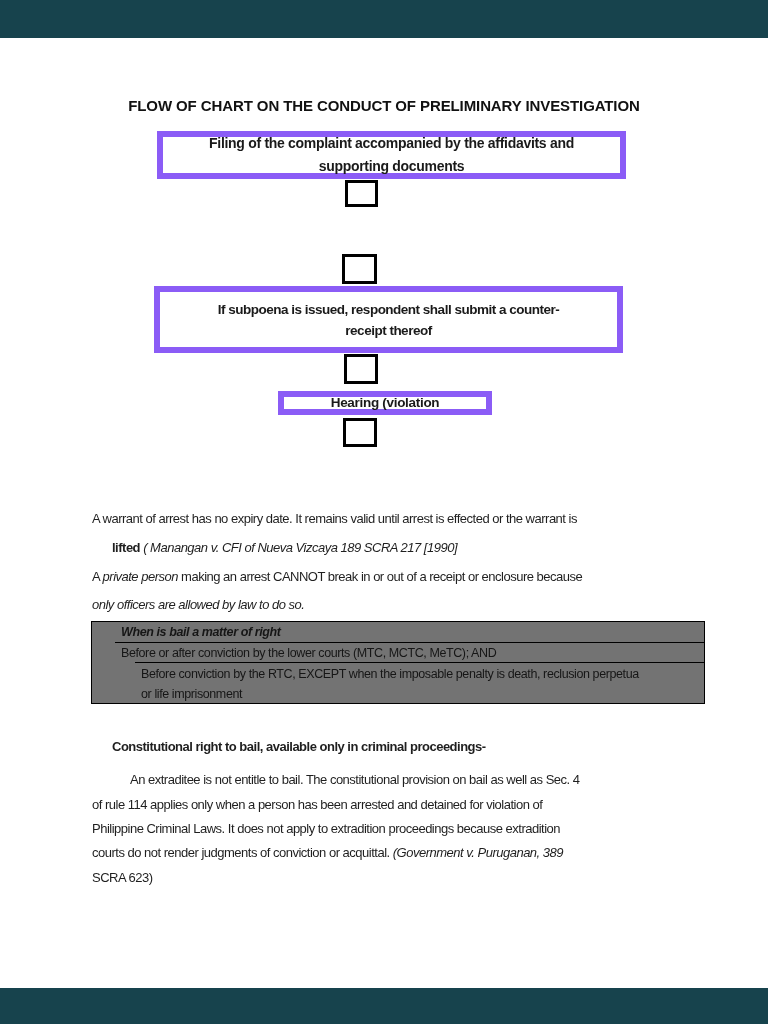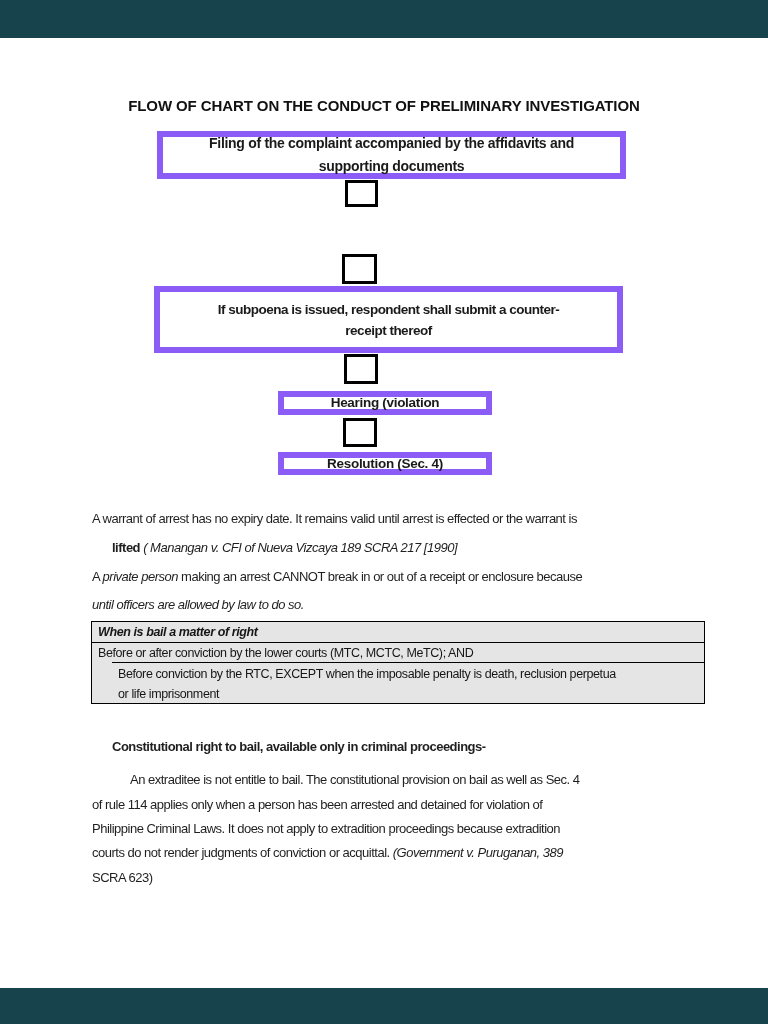--- a/index.html
+++ b/index.html
@@ -27,21 +27,21 @@
   }
   .fbox .bl{white-space:nowrap;}
   .fsq{position:absolute;border:3px solid #000;background:#fff;box-sizing:border-box;}
 
   .tline{position:absolute;height:18px;line-height:18px;white-space:nowrap;
          font-size:13px;letter-spacing:-0.5px;color:#1f1f1f;}
   .b{font-weight:bold;margin-left:20px;}
   .i{font-style:italic;}
 
   .btable{position:absolute;left:91px;top:583px;width:614px;
-          border:1px solid #000;box-sizing:border-box;background:#e5e5e5;}
+          border:1px solid #000;box-sizing:border-box;background:#737373;padding-left:23px;}
   .trow{box-sizing:border-box;padding:0 6px;font-size:12.5px;letter-spacing:-0.4px;
         line-height:20px;color:#161616;white-space:nowrap;}
   .trow + .trow{border-top:1px solid #000;}
   .trow-h{font-weight:bold;font-style:italic;height:20px;}
   .trow-2{height:20px;}
   .trow-3{height:41px;line-height:20px;padding-top:1px;margin-left:20px;}
 </style>
 </head>
 <body>
 
@@ -69,37 +69,34 @@
     </div>
 
     <div class="fsq" style="left:344px;top:316px;width:34px;height:30px;"></div>
 
     <div class="fbox" style="left:278px;top:353px;width:214px;height:24px;font-size:13.5px;line-height:22px;letter-spacing:-0.3px;">
       <div class="bl">Hearing (violation</div>
     </div>
 
     <div class="fsq" style="left:343px;top:380px;width:34px;height:29px;"></div>
 
-    <div class="fbox" style="left:278px;top:414px;width:214px;height:23px;font-size:13.5px;line-height:21px;letter-spacing:-0.3px;">
-      <div class="bl">Resolution (Sec. 4)</div>
-    </div>
 
     <div class="tline" style="left:92px;top:472px;">
       <span>A warrant of arrest has no expiry date. It remains valid until arrest is effected or the warrant is</span>
     </div>
     <div class="tline" style="left:92px;top:501px;">
       <span class="b">lifted </span>
       <span class="i">( Manangan v. CFI of Nueva Vizcaya 189 SCRA 217 [1990]</span>
     </div>
 
     <div class="tline" style="left:92px;top:530px;">
       <span>A </span><span class="i">private person</span><span> making an arrest CANNOT break in or out of a receipt or enclosure because</span>
     </div>
     <div class="tline" style="left:92px;top:558px;">
-      <span class="i">until officers are allowed by law to do so.</span>
+      <span class="i">only officers are allowed by law to do so.</span>
     </div>
 
     <div class="btable">
       <div class="trow trow-h">
         <span>When is bail a matter of right</span>
       </div>
       <div class="trow trow-2">
         <span>Before or after conviction by the lower courts (MTC, MCTC, MeTC); AND</span>
       </div>
       <div class="trow trow-3">

